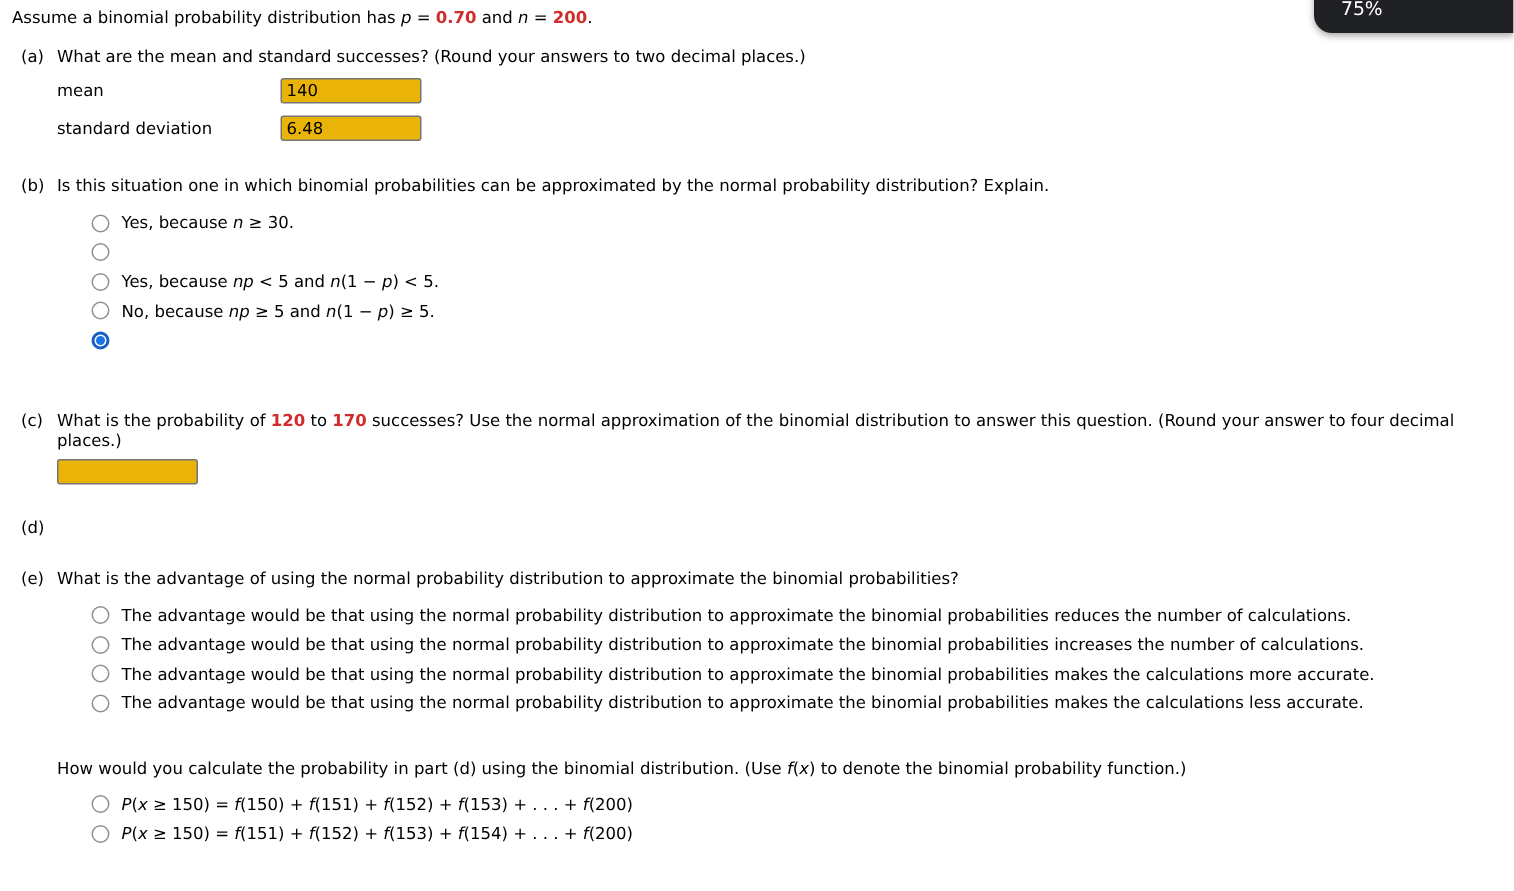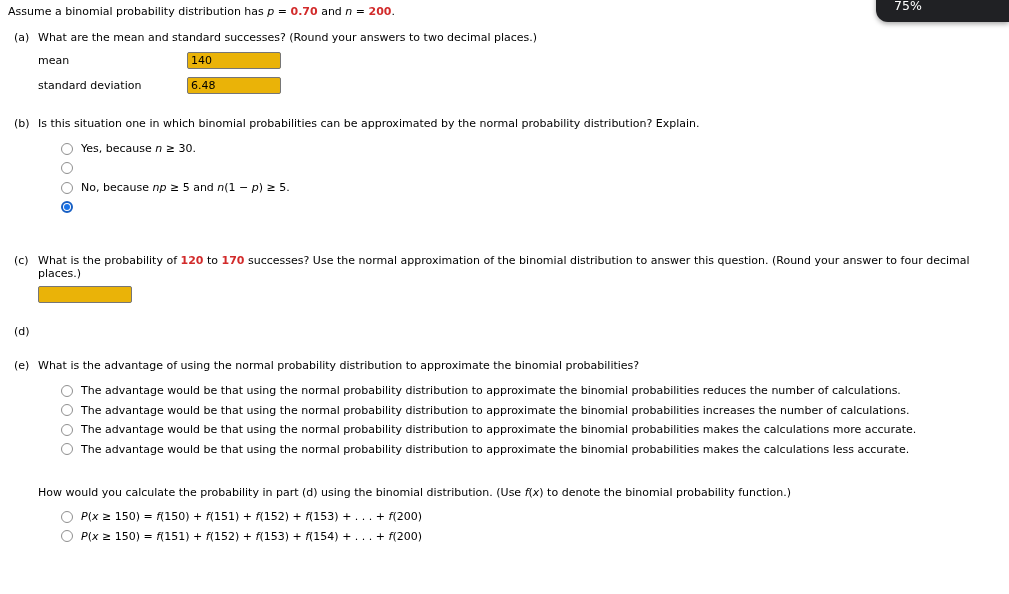--- a/index.html
+++ b/index.html
@@ -86,20 +86,24 @@
     <div class="opts">
         <div class="opt">
           <span class="radio"></span>
           <span><span>Yes, because </span><span class="it">n</span><span> ≥ 30.</span></span>
         </div>
         <div class="opt">
           <span class="radio"></span>
         </div>
         <div class="opt">
           <span class="radio"></span>
+          <span><span>Yes, because </span><span class="it">np</span><span> &lt; 5 and </span><span class="it">n</span><span>(1 − </span><span class="it">p</span><span>) &lt; 5.</span></span>
+        </div>
+        <div class="opt">
+          <span class="radio"></span>
           <span><span>No, because </span><span class="it">np</span><span> ≥ 5 and </span><span class="it">n</span><span>(1 − </span><span class="it">p</span><span>) ≥ 5.</span></span>
         </div>
         <div class="opt">
           <span class="radio sel"></span>
         </div>
       </div>
   </div>
 </div>
 
 <div class="part part-c">

